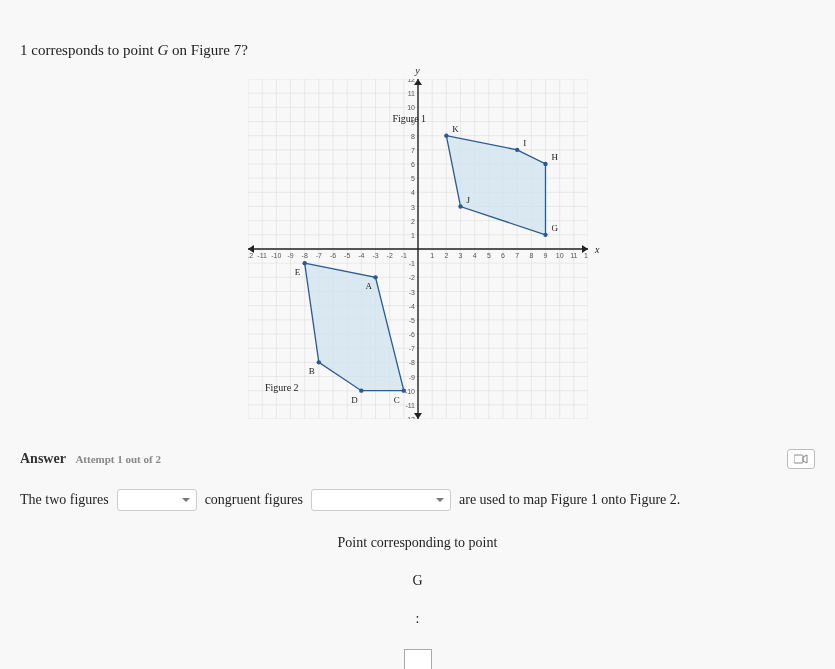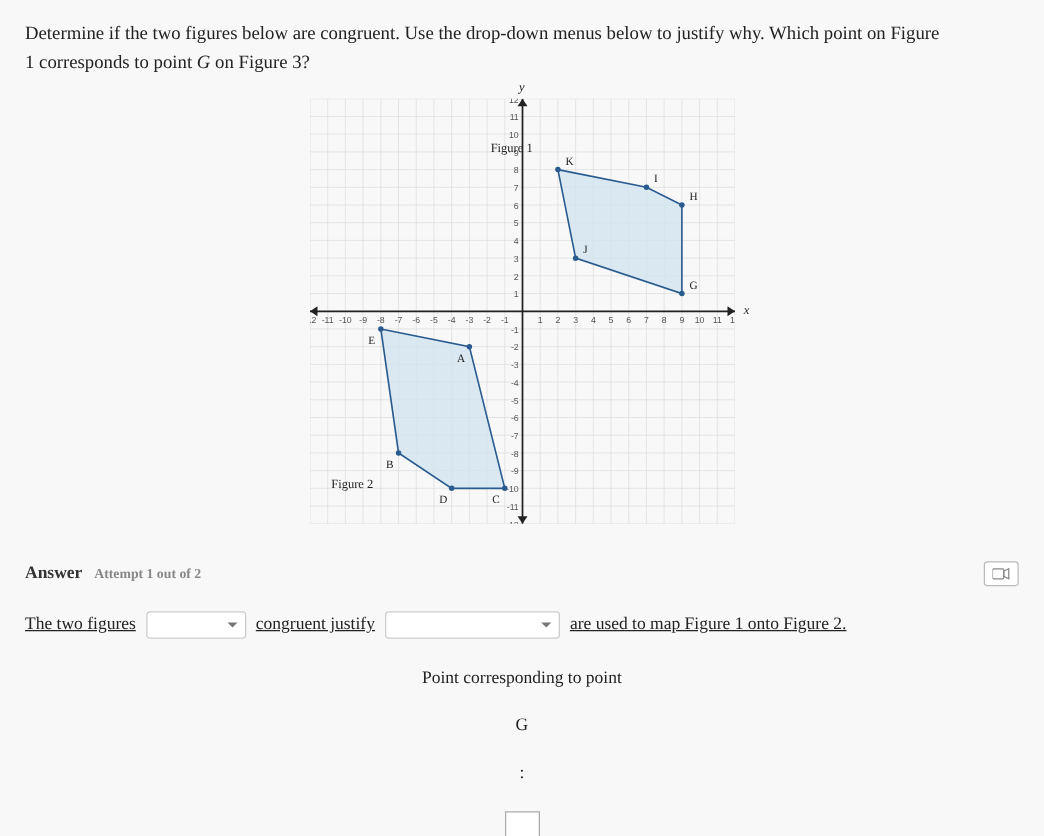--- a/index.html
+++ b/index.html
@@ -67,21 +67,20 @@
       display:flex; align-items:center; justify-content:center;
       background:#fff;
     }
     .sentence-row {
       display: flex;
       align-items: center;
       gap: 8px;
       font-size: 14px;
       margin-bottom: 24px;
       flex-wrap: wrap;
-      text-decoration: underline;
     }
     .dropdown {
       display: inline-flex;
       align-items: center;
       border: 1px solid #ccc;
       background: #fff;
       padding: 3px 18px 3px 8px;
       border-radius: 3px;
       min-width: 80px;
       height: 22px;
@@ -109,22 +108,22 @@
       width: 28px;
       height: 24px;
       border: 1px solid #aaa;
       background: #fff;
     }
   </style>
 </head>
 <body>
 
 <div class="question">
-  <span>Determine if the two figures below are congruent. Use the drop-down menus below to justify why. Which point on Figure</span><br>
-  <span>1 corresponds to point </span><span class="math-var">G</span><span> on Figure 3?</span>
+  <br>
+  <span>1 corresponds to point </span><span class="math-var">G</span><span> on Figure 7?</span>
 </div>
 
 <div class="chart-container">
   <div class="chart">
     <span class="axis-label-y">y</span>
     <span class="axis-label-x">x</span>
     <svg id="grid-svg" width="340" height="340" viewBox="0 0 340 340">
         <line x1="0" y1="0" x2="0" y2="340" stroke="#d8d8d8" stroke-width="0.5"></line>
         <line x1="14.166666666666666" y1="0" x2="14.166666666666666" y2="340" stroke="#d8d8d8" stroke-width="0.5"></line>
         <line x1="28.333333333333332" y1="0" x2="28.333333333333332" y2="340" stroke="#d8d8d8" stroke-width="0.5"></line>
@@ -267,21 +266,21 @@
       <svg width="14" height="10" viewBox="0 0 14 10">
           <rect x="0" y="1" width="9" height="8" rx="1" fill="none" stroke="#888" stroke-width="1"></rect>
           <path d="M9 3 L13 1 L13 9 L9 7 Z" fill="none" stroke="#888" stroke-width="1"></path>
         </svg>
     </span>
   </div>
 
   <div class="sentence-row">
     <span>The two figures</span>
     <span class="dropdown" title=""></span>
-    <span>congruent justify</span>
+    <span>congruent figures</span>
     <span class="dropdown" style="min-width:140px" title=""></span>
     <span>are used to map Figure 1 onto Figure 2.</span>
   </div>
 
   <div class="point-row">
     <span>Point corresponding to point </span>
       <span class="math-var">G</span>
       <span>:</span>
     <span class="input-box"></span>
   </div>

